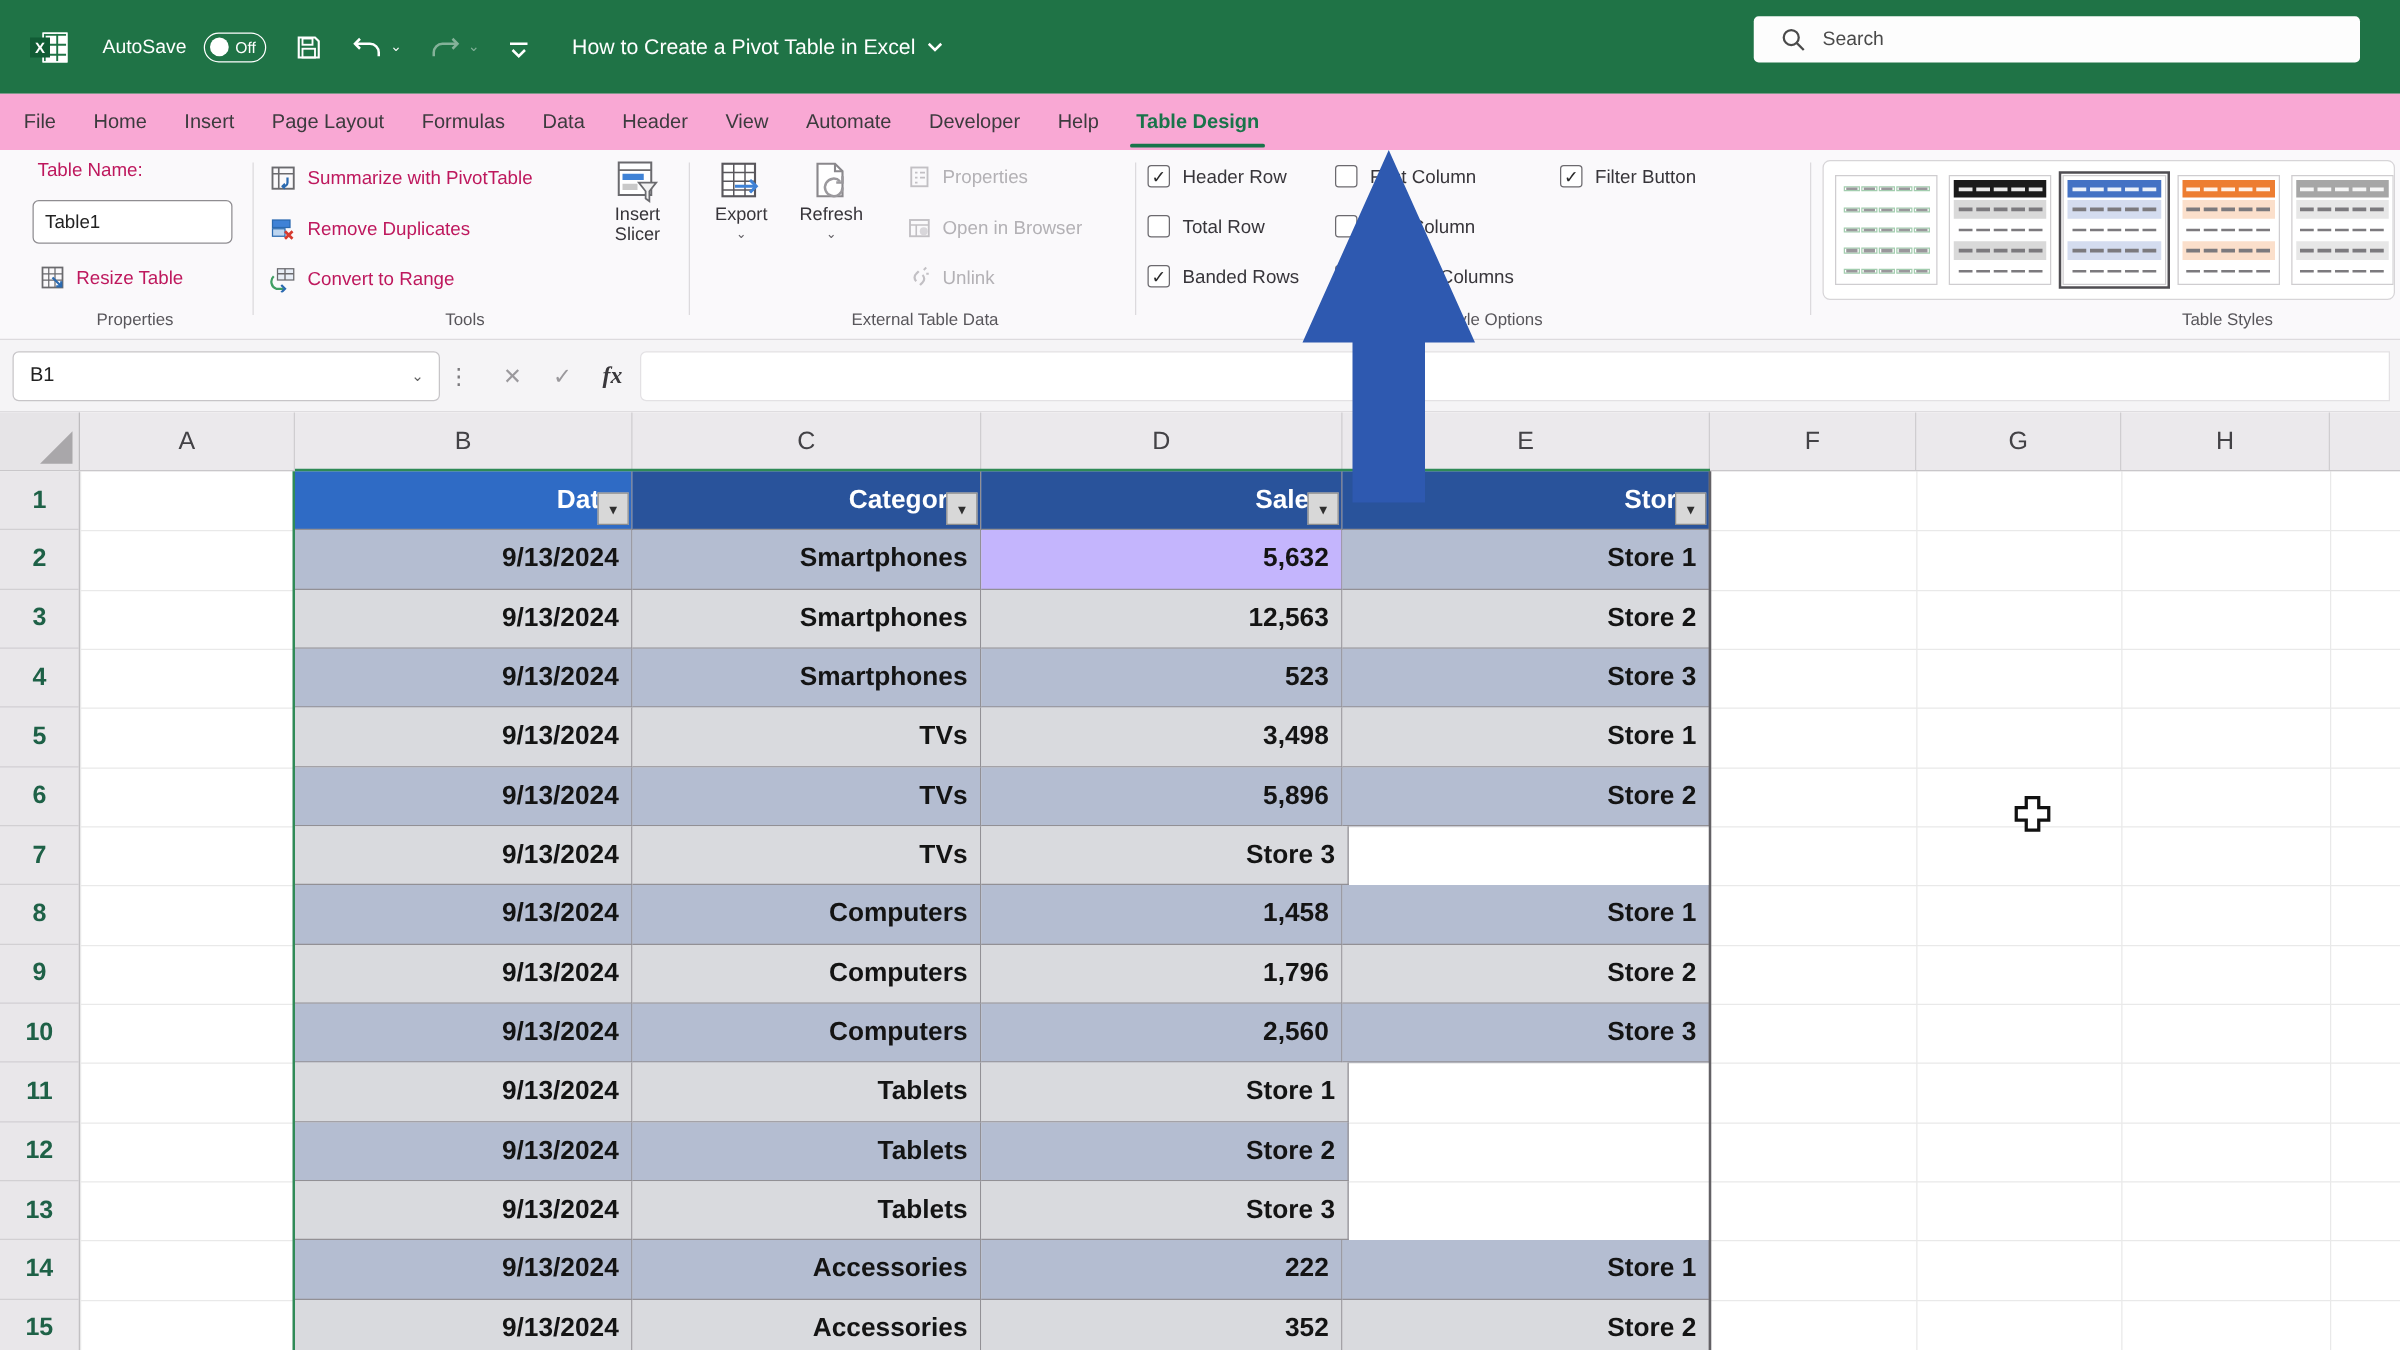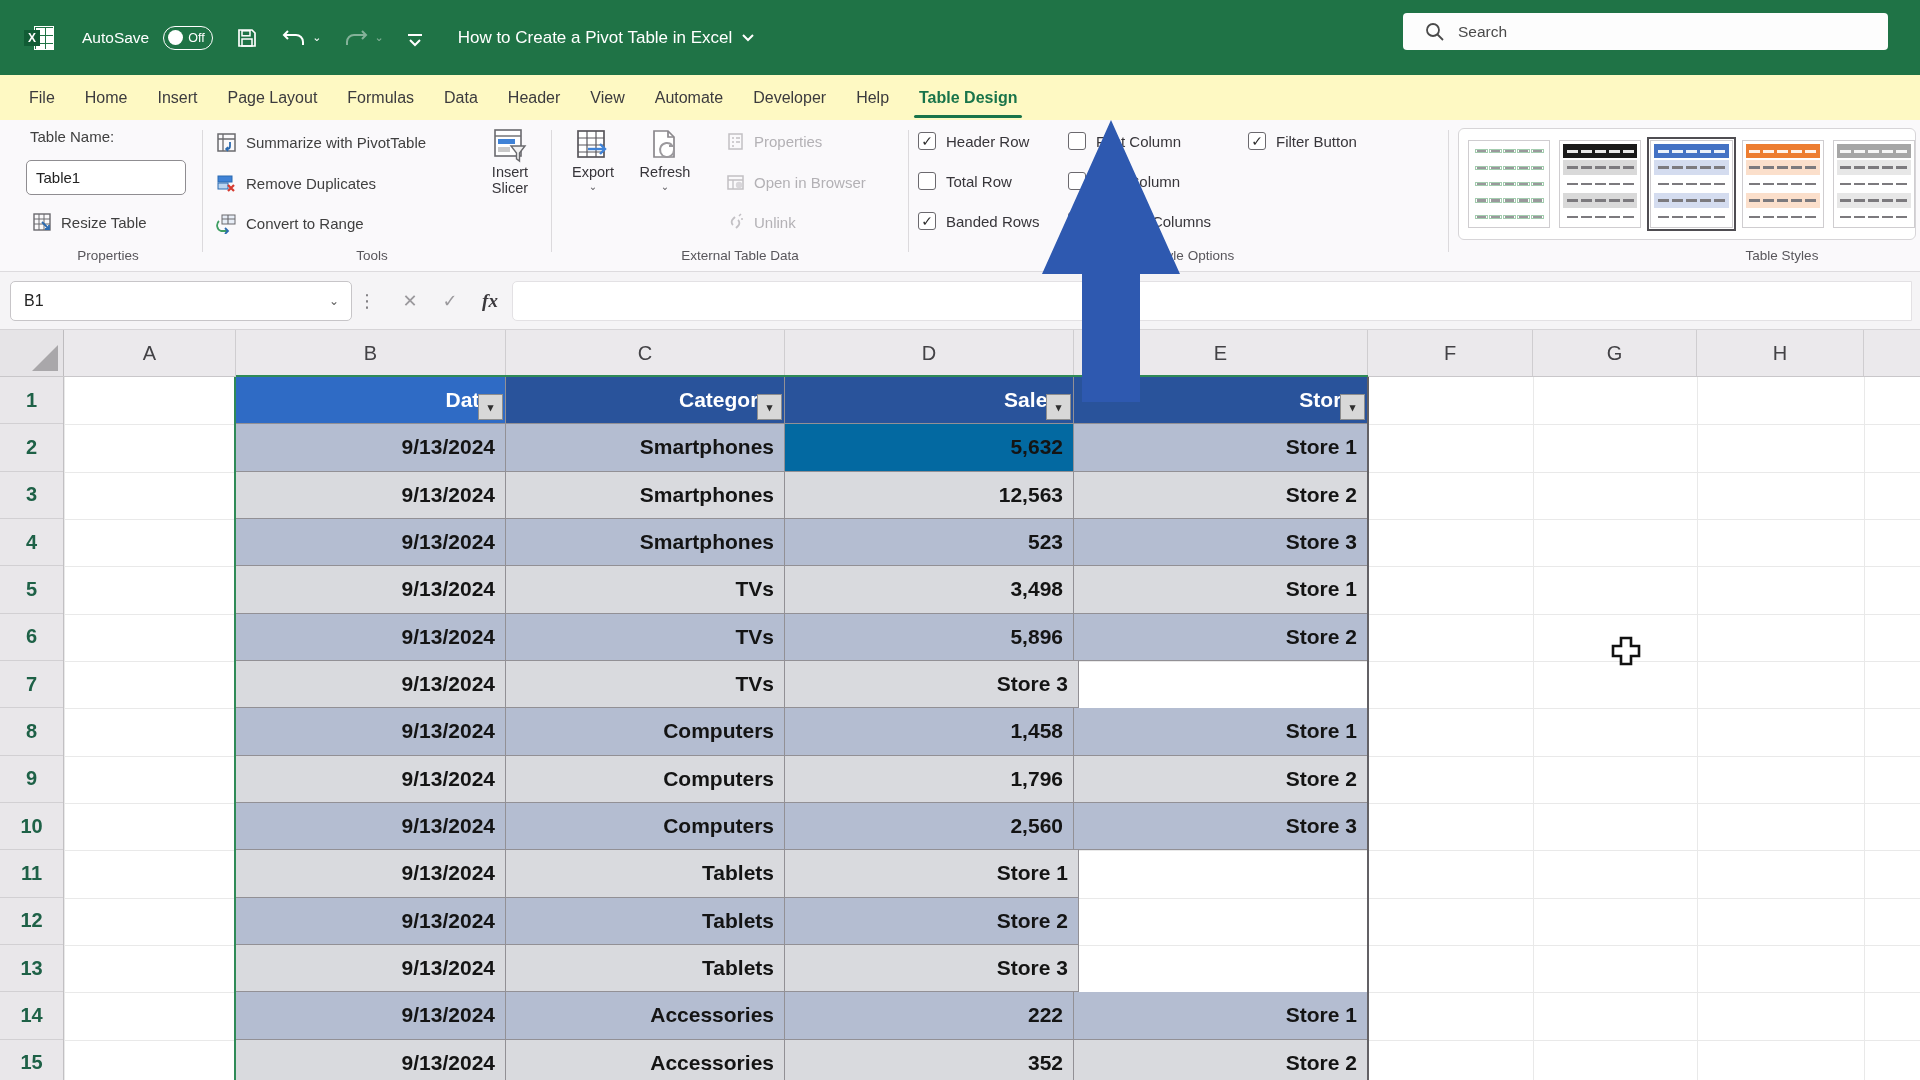--- a/index.html
+++ b/index.html
@@ -25,34 +25,34 @@
   .qa-ico { margin-left:22px; display:flex; align-items:center; color:#fff; }
   .dim { opacity:.45; }
   .chev { font-size:11px; margin-left:5px; color:#fff; }
   #doc-title { margin-left:34px; font-size:17px; display:flex; align-items:center; gap:9px; }
   #search-box { position:absolute; left:1403px; top:13px; width:485px; height:37px; background:#fdfdfd;
       border-radius:4px; display:flex; align-items:center; color:#474747; }
   #search-box .mag { margin-left:22px; }
   #search-box .stext { font-size:15.5px; margin-left:14px; color:#4a4a4a; }
 
   
-  #tabrow { left:0; top:75px; width:1920px; height:45px; background:#fef9c3; display:flex;
-            align-items:flex-end; padding-left:14px; }
+  #tabrow { left:0; top:75px; width:1920px; height:45px; background:#f9a8d4; display:flex;
+            align-items:flex-end; padding-left:4px; }
   .tab { font-size:16px; color:#3c3b3e; padding:0 15px; height:45px; display:flex; align-items:center;
          position:relative; white-space:nowrap; }
   .tab.active { color:#19744a; font-weight:700; }
   .tab.active::after { content:""; position:absolute; left:10px; right:10px; bottom:2px; height:3.5px;
          background:#19744a; border-radius:2px; }
 
   
   #ribbon { left:0; top:120px; width:1920px; height:152px; background:#faf9fb;
             border-bottom:1px solid #dddbde; }
   .gsep { position:absolute; top:10px; height:122px; width:1px; background:#dcdadd; }
   .glabel { position:absolute; top:128px; width:300px; text-align:center; font-size:13.5px; color:#58565b; }
-  .rlabel { font-size:15px; color:#404040; }
+  .rlabel { font-size:15px; color:#be185d; }
   .ribbon-item { position:absolute; display:flex; align-items:center; gap:9px; white-space:nowrap; }
   .ribbon-item.disabled .rlabel { color:#b3b1b5; }
   .bigbtn { position:absolute; display:flex; flex-direction:column; align-items:center; font-size:14.5px; color:#37353a; }
   .bigbtn .bchev { font-size:10px; color:#5c5a5f; margin-top:1px; }
   .tn-input { position:absolute; left:26px; top:40px; width:160px; height:35px; background:#fff;
       border:1px solid #8f8d91; border-radius:5px; font-size:15px; color:#222; padding-left:9px;
       display:flex; align-items:center; }
   .cbrow { position:absolute; display:flex; align-items:center; gap:10px; }
   .cb { width:18px; height:18px; border:1.6px solid #6b696e; border-radius:3px; background:#fff;
         display:flex; align-items:center; justify-content:center; font-size:14px; color:#2b2b2b; }
@@ -650,21 +650,21 @@
             <div class="filterbtn">▾</div>
           </div>
           <div class="xlcell hdr" style="width: 294px; background: rgb(41, 83, 155);">
             <span>Store</span>
             <div class="filterbtn">▾</div>
           </div>
         </div>
         <div class="xlrow">
           <div class="xlcell" style="width: 270px; background: rgb(180, 189, 209);">9/13/2024</div>
           <div class="xlcell" style="width: 279px; background: rgb(180, 189, 209);">Smartphones</div>
-          <div class="xlcell" style="width: 289px; background: #0369a1;">5,632</div>
+          <div class="xlcell" style="width: 289px; background: #c4b5fd;">5,632</div>
           <div class="xlcell" style="width: 294px; background: rgb(180, 189, 209);">Store 1</div>
         </div>
         <div class="xlrow">
           <div class="xlcell" style="width: 270px; background: rgb(217, 218, 222);">9/13/2024</div>
           <div class="xlcell" style="width: 279px; background: rgb(217, 218, 222);">Smartphones</div>
           <div class="xlcell" style="width: 289px; background: rgb(217, 218, 222);">12,563</div>
           <div class="xlcell" style="width: 294px; background: rgb(217, 218, 222);">Store 2</div>
         </div>
         <div class="xlrow">
           <div class="xlcell" style="width: 270px; background: rgb(180, 189, 209);">9/13/2024</div>

